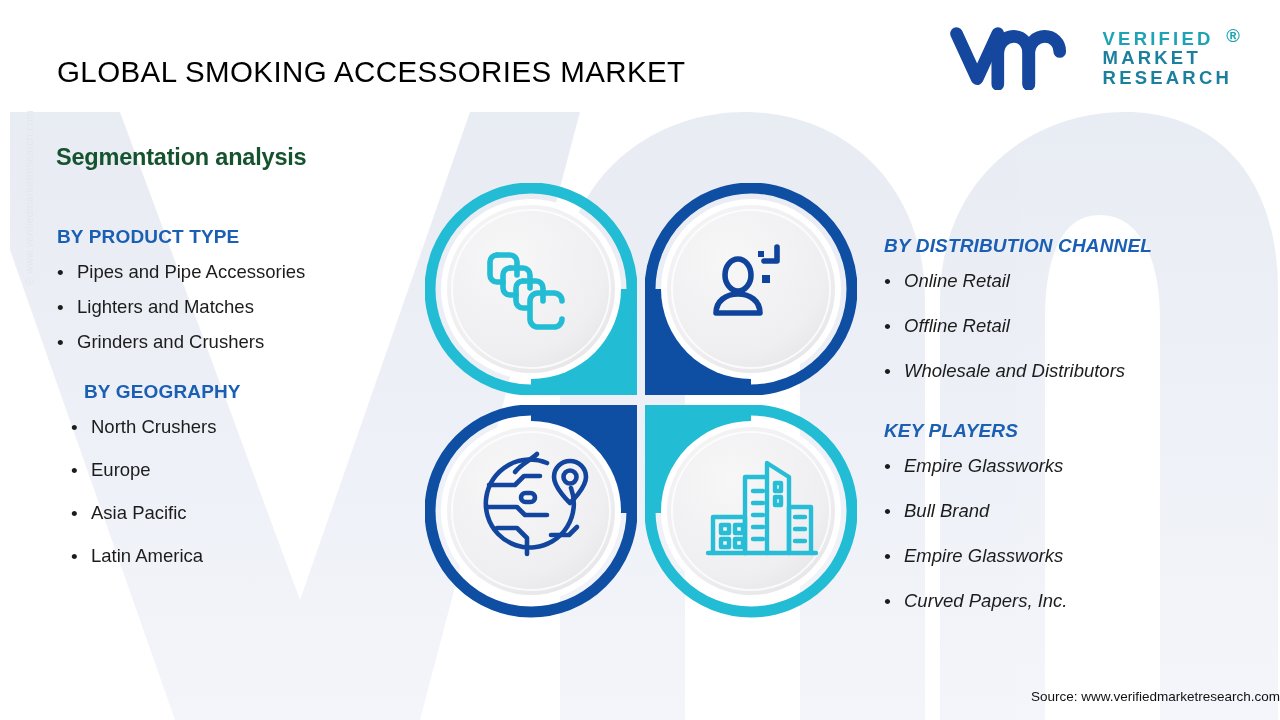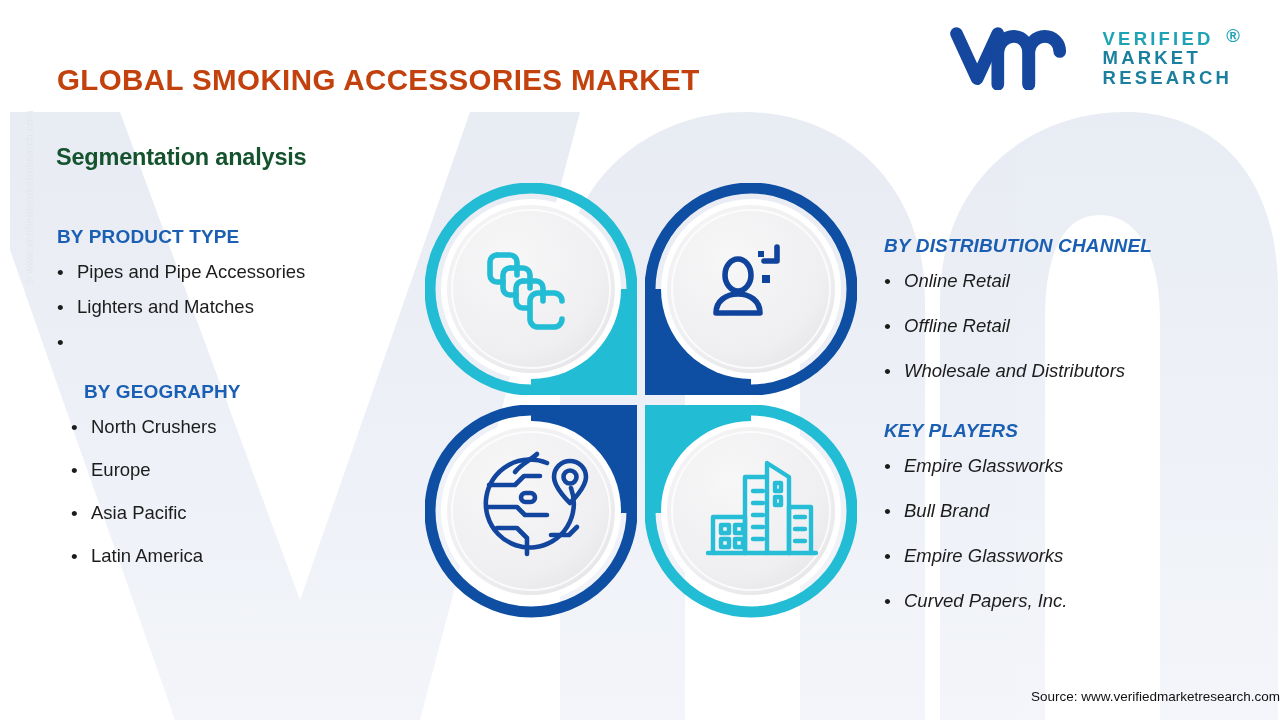--- a/index.html
+++ b/index.html
@@ -9,23 +9,23 @@
     background:#ffffff;
     position:relative;
   }
 
   
   #bg-watermark { position:absolute; inset:0; z-index:0; pointer-events:none; }
 
   
   #header { position:absolute; top:0; left:0; width:1280px; height:108px; z-index:5; }
   #page-title {
-    position:absolute; left:57px; top:63px;
-    font-size:29.5px; font-weight:700; letter-spacing:0.4px;
-    color:#c2410c; white-space:nowrap;
+    position:absolute; left:57px; top:55px;
+    font-size:29.5px; font-weight:400; letter-spacing:0.4px;
+    color:#000000; white-space:nowrap;
   }
   #subtitle {
     position:absolute; left:56px; top:144px;
     font-size:23.5px; font-weight:700; letter-spacing:-0.2px;
     color:#14532d; white-space:nowrap; z-index:5;
   }
 
   
   #logo { position:absolute; right:48px; top:26px; display:flex; align-items:center; gap:32px; z-index:6; }
   #logo-mark { width:122px; height:64px; }
@@ -141,20 +141,21 @@
       <li class="bullet-item">
         <span class="dot">•</span>
         <span class="txt">Pipes and Pipe Accessories</span>
       </li>
       <li class="bullet-item">
         <span class="dot">•</span>
         <span class="txt">Lighters and Matches</span>
       </li>
       <li class="bullet-item">
         <span class="dot">•</span>
+        <span class="txt">Grinders and Crushers</span>
       </li>
     </ul>
   </div>
 
   <div class="block b-geography">
     <div class="block-heading">BY GEOGRAPHY</div>
     <ul class="bullet-list">
       <li class="bullet-item">
         <span class="dot">•</span>
         <span class="txt">North Crushers</span>

